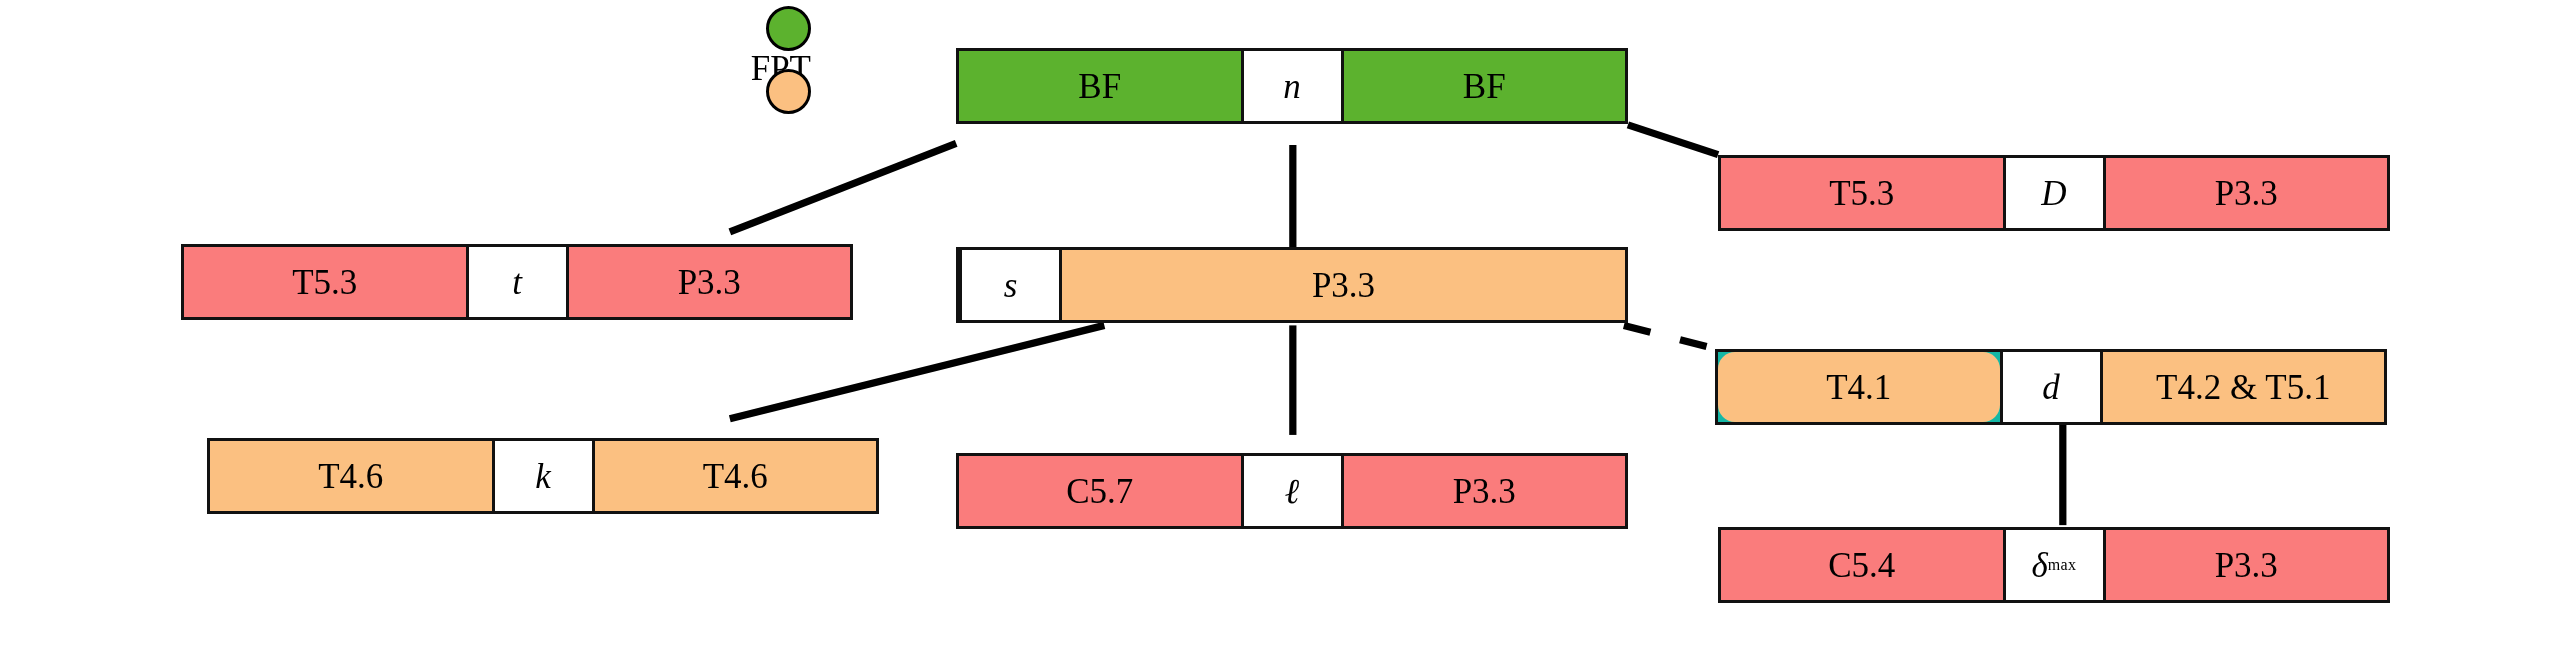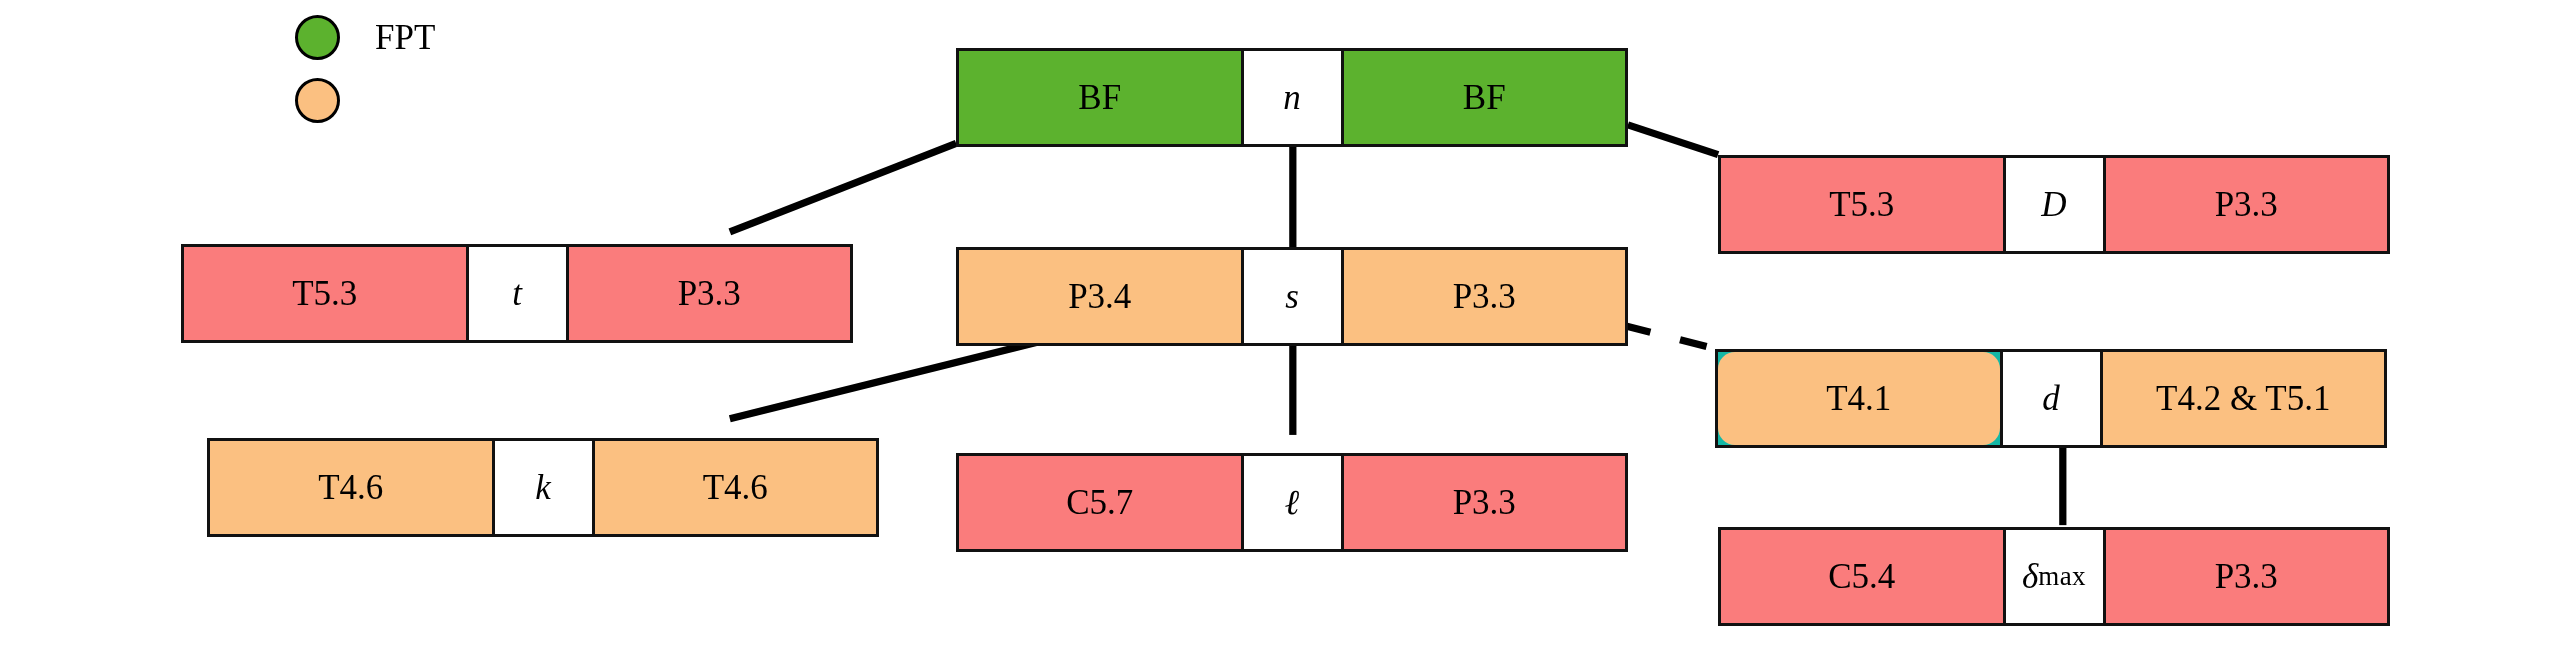--- a/index.html
+++ b/index.html
@@ -29,22 +29,23 @@
   }
   
   #legend {
     position: absolute;
     left: 295px;
     top: 6.4px;
     width: 516px;
   }
   .legend-row {
     display: flex;
-    align-items: center;
+    align-items: flex-end;
     height: 63px;
+    flex-direction: column;
   }
   .legend-swatch {
     width: 45px;
     height: 45px;
     border-radius: 50%;
     border: 3.2px solid #000000;
     box-sizing: border-box;
     flex: 0 0 auto;
   }
   .legend-label {
@@ -54,21 +55,21 @@
     color: #000000;
     white-space: nowrap;
   }
   
   .node {
     position: absolute;
     display: flex;
     border: 3.2px solid #111111;
     box-sizing: border-box;
     background: #14b8a6;
-    height: 99px;
+    height: 76px;
   }
   .cell {
     display: flex;
     align-items: center;
     justify-content: center;
     font-size: 35px;
     line-height: 1;
     color: #000000;
     box-sizing: border-box;
     white-space: nowrap;
@@ -78,21 +79,21 @@
   }
   .cell.mid {
     flex: 0 0 103px;
     background: #ffffff;
     border-left: 3.2px solid #111111;
     border-right: 3.2px solid #111111;
     font-style: italic;
   }
   .cell.mid .sub {
     font-style: normal;
-    font-size: 27px;
+    font-size: 16px;
     vertical-align: -0.32em;
     letter-spacing: 0.4px;
   }
 </style>
 </head>
 <body>
 
 <div id="canvas">
 
   <svg id="connectors" viewBox="0 0 3196 812" width="2576" height="654" xmlns="http://www.w3.org/2000/svg">
@@ -138,21 +139,20 @@
     <div class="cell side" style="background:#fa7c7c;">P3.3</div>
   </div>
 
   <div class="node" style="left:181px; top:244px; width:672px;">
     <div class="cell side" style="background:#fa7c7c;">T5.3</div>
     <div class="cell mid">t</div>
     <div class="cell side" style="background:#fa7c7c;">P3.3</div>
   </div>
 
   <div class="node" style="left:956px; top:247px; width:672px;">
-    <div class="cell side" style="background:#fbc081;">P3.4</div>
     <div class="cell mid">s</div>
     <div class="cell side" style="background:#fbc081;">P3.3</div>
   </div>
 
   <div class="node" style="left:1715px; top:349px; width:672px;">
     <div class="cell side" style="background:#fbc081;border-radius:17px;">T4.1</div>
     <div class="cell mid">d</div>
     <div class="cell side" style="background:#fbc081;">T4.2 &amp; T5.1</div>
   </div>
 

